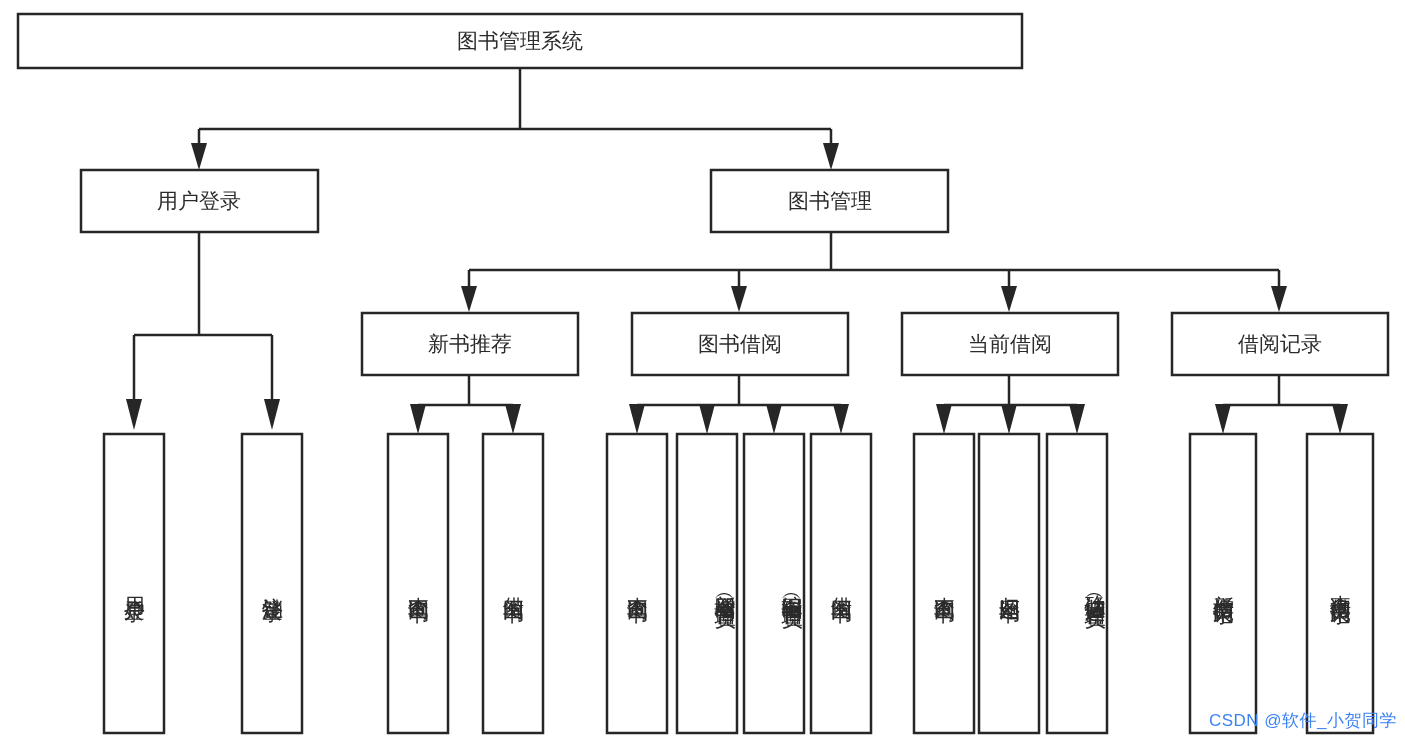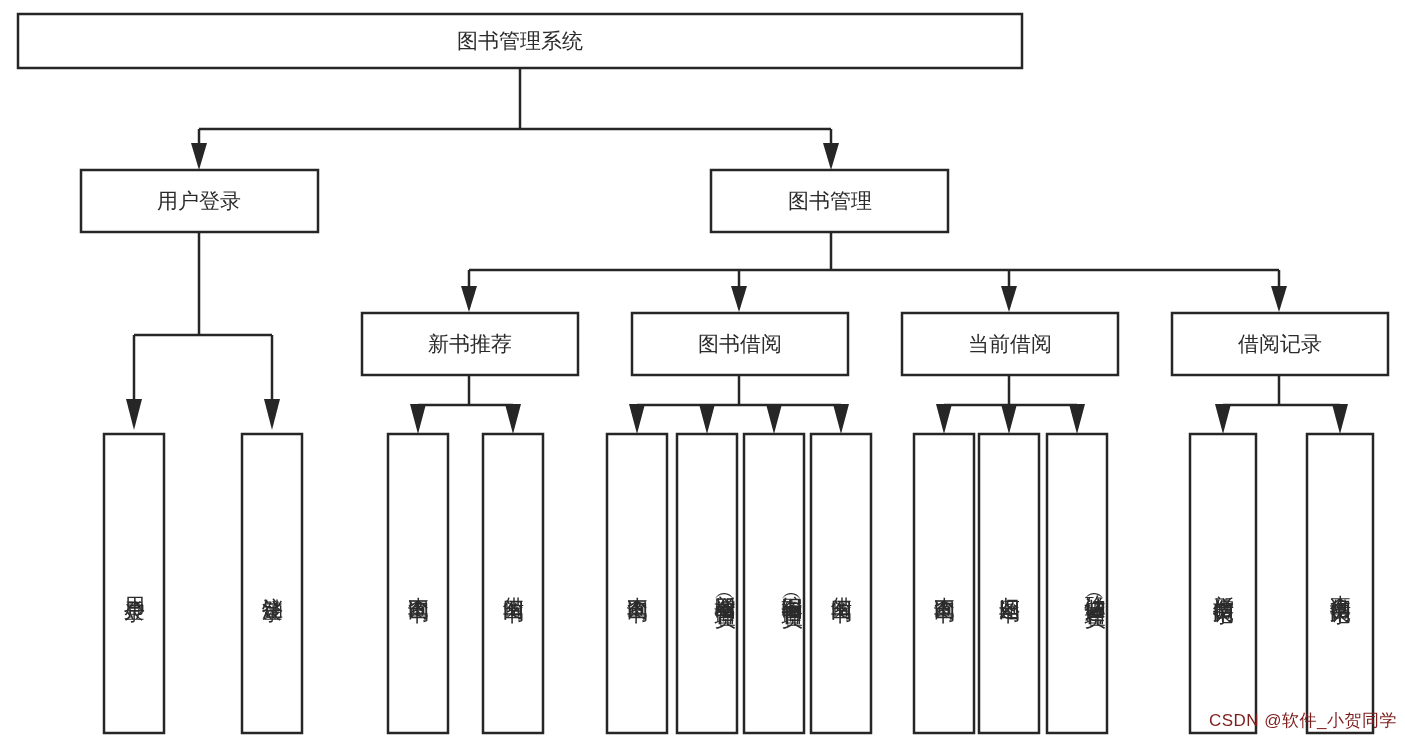--- a/index.html
+++ b/index.html
@@ -64,21 +64,21 @@
     white-space: nowrap;
     pointer-events: none;
     user-select: none;
   }
   #watermark {
     position: absolute;
     right: 8px;
     bottom: 3px;
     font-family: "Liberation Sans", "DejaVu Sans", sans-serif;
     font-size: 17px;
-    color: #7f1d1d;
+    color: #3b82f6;
     letter-spacing: 0.5px;
     white-space: nowrap;
     margin-top: 18px;
   }
 </style>
 </head>
 <body>
 
 <div id="diagram-root">
 

